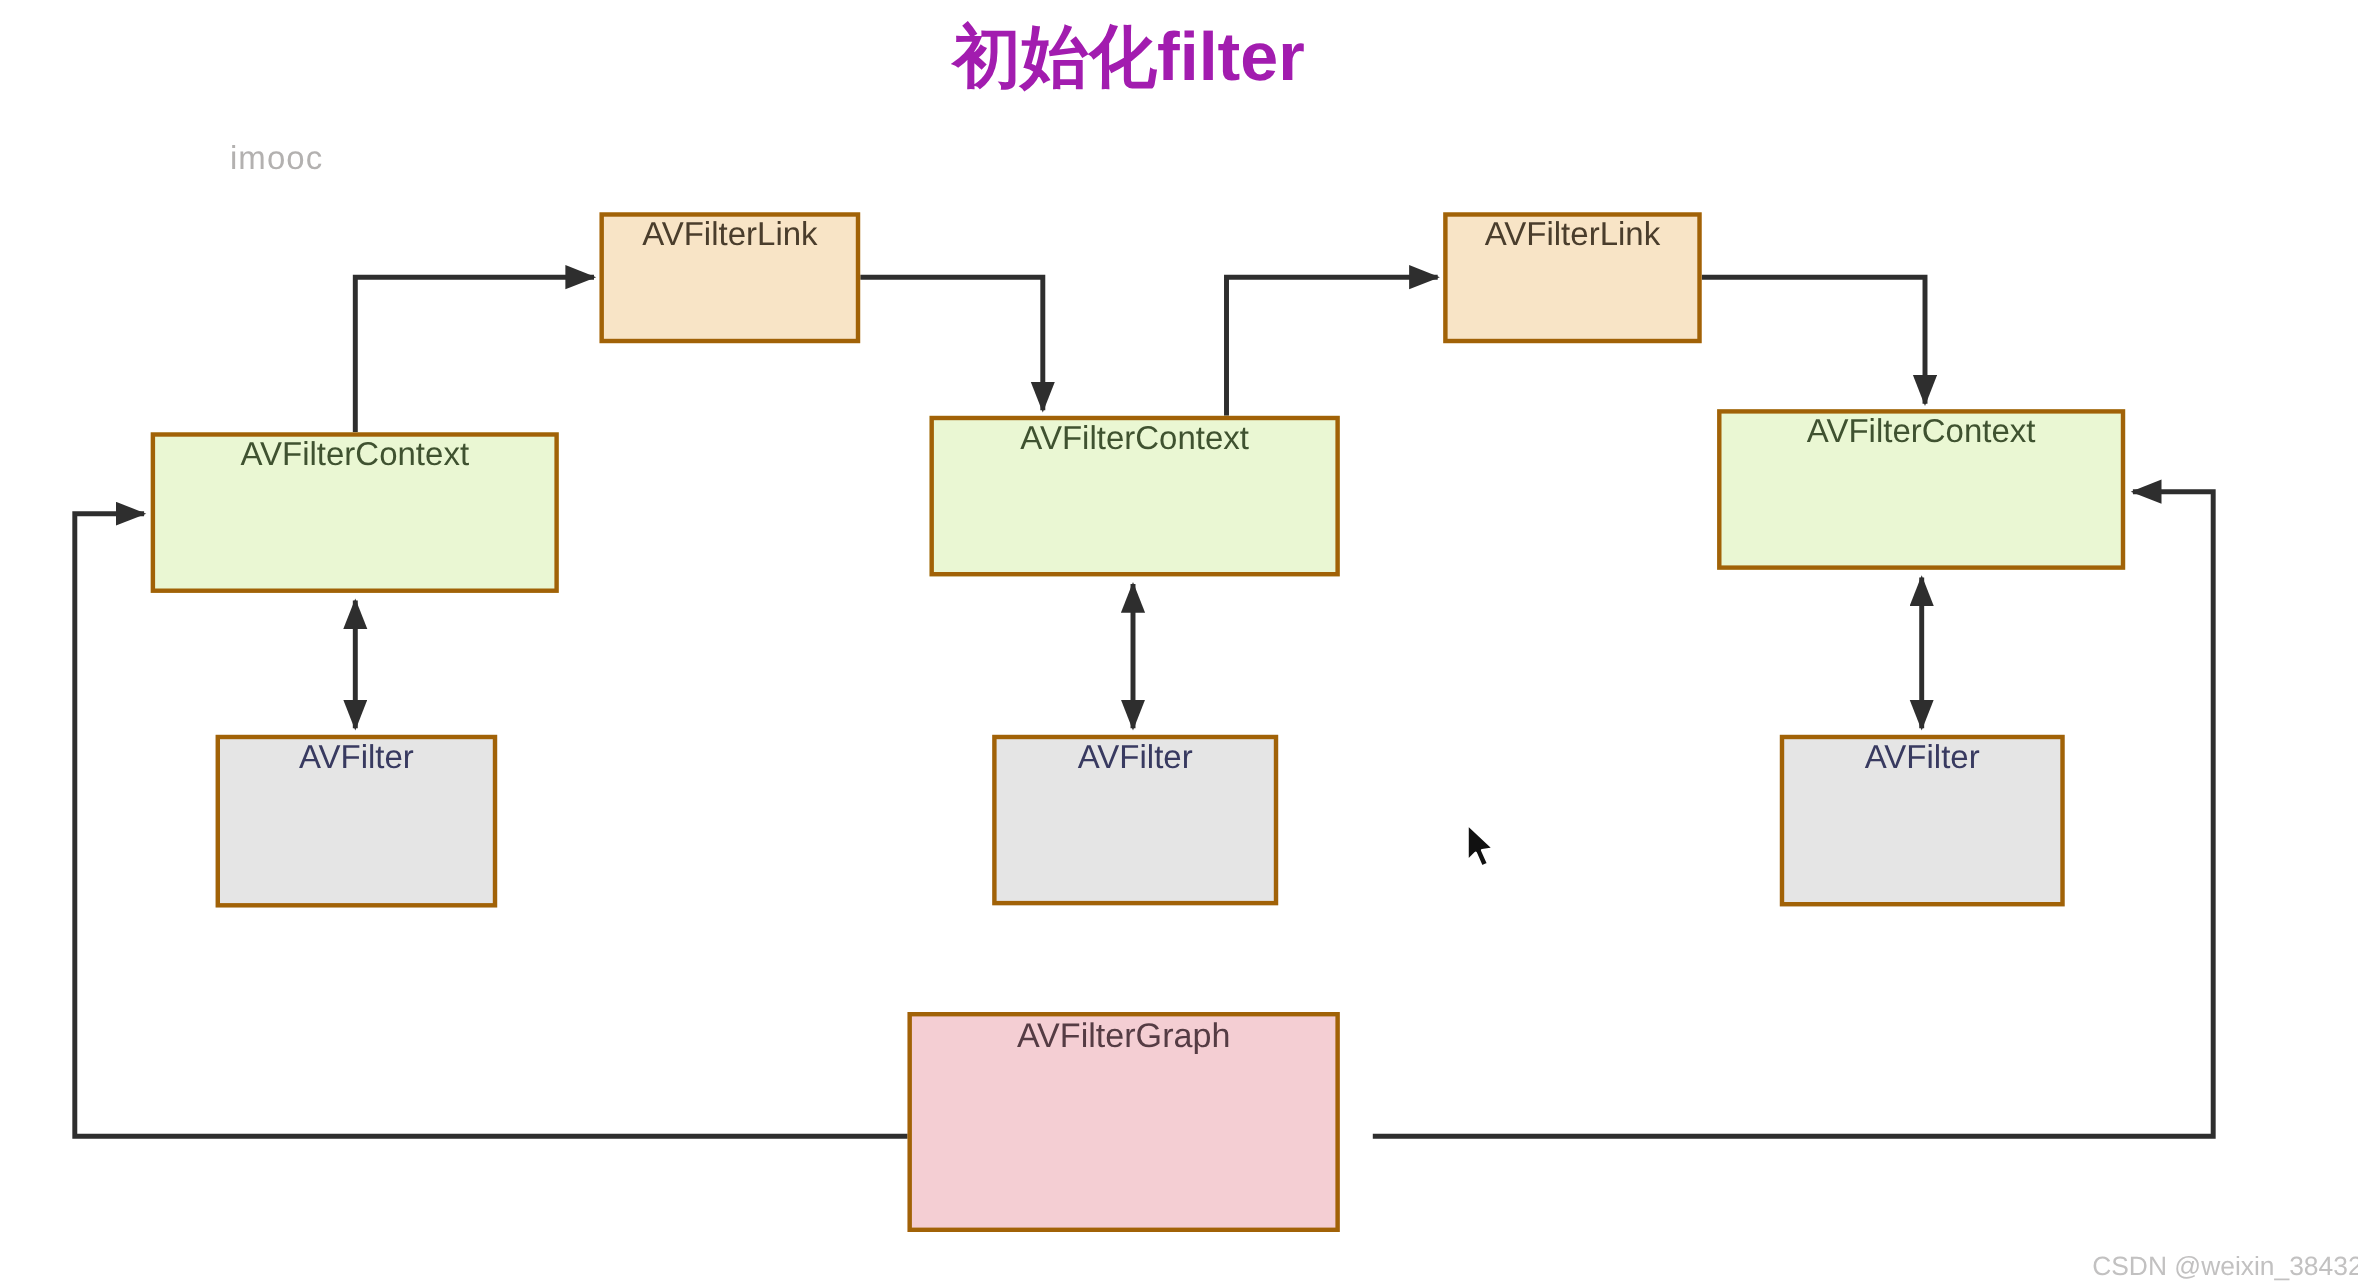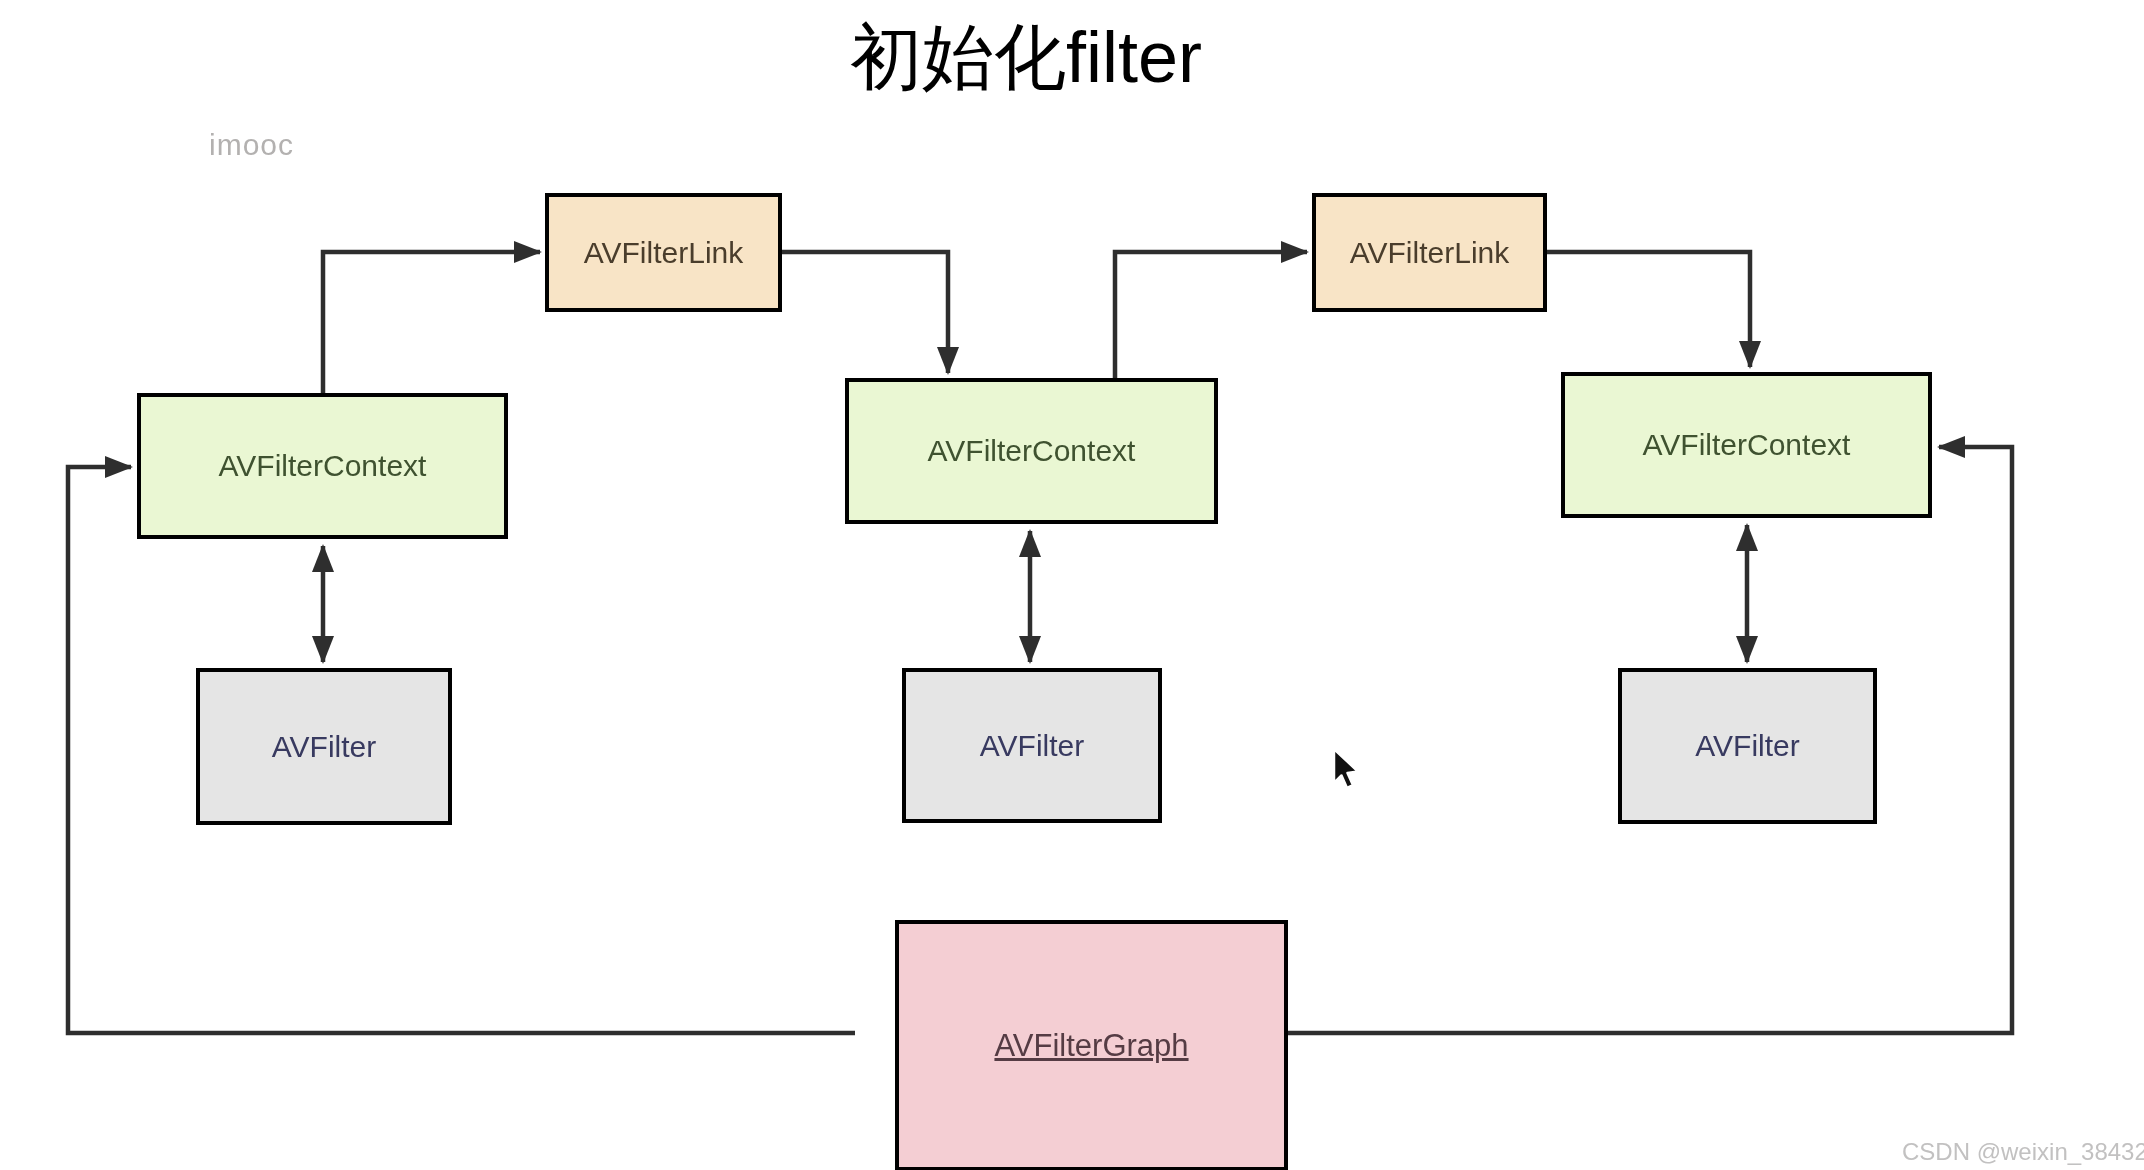--- a/index.html
+++ b/index.html
@@ -5,53 +5,53 @@
   html,body{margin:0;padding:0;background:#ffffff;}
   #canvas{
     position:relative;
     width:2144px;height:1170px;
     background:#ffffff;
     font-family:"Liberation Sans","DejaVu Sans",sans-serif;
     overflow:hidden;
   }
   #title{
     position:absolute;left:1026px;top:10px;transform:translateX(-50%);
-    font-size:72px;font-weight:normal;color:#000000;white-space:nowrap;
+    font-size:62px;font-weight:bold;color:#a21caf;white-space:nowrap;
     font-family:"Liberation Sans","DejaVu Sans",sans-serif;
   }
   #imooc{
     position:absolute;left:209px;top:128px;
     font-size:30px;color:#b3b1b0;letter-spacing:1px;
   }
   #csdn{
     position:absolute;left:1902px;top:1138px;
     font-size:24px;color:#c2c1c1;white-space:nowrap;
   }
   .node{
     position:absolute;
-    display:flex;align-items:center;justify-content:center;
-    border:4px solid #000000;
+    display:flex;justify-content:center;
+    border:4px solid #a16207;
     box-sizing:border-box;
     font-size:30px;
     text-align:center;
   }
   .link-node    {background:#f8e4c6;color:#4a3d2c;}
   .context-node {background:#eaf7d3;color:#3f5230;}
   .filter-node  {background:#e5e5e5;color:#383a60;}
   .graph-node   {background:#f4ced3;color:#553c44;font-size:31px;}
 
   #link-left     {left:545px; top:193px; width:237px; height:119px;}
   #link-right    {left:1312px;top:193px; width:235px; height:119px;}
   #context-left  {left:137px; top:393px; width:371px; height:146px;}
   #context-middle{left:845px; top:378px; width:373px; height:146px;}
   #context-right {left:1561px;top:372px; width:371px; height:146px;}
   #filter-left   {left:196px; top:668px; width:256px; height:157px;}
   #filter-middle {left:902px; top:668px; width:260px; height:155px;}
   #filter-right  {left:1618px;top:668px; width:259px; height:156px;}
-  #graph         {left:895px; top:920px; width:393px; height:251px;text-decoration:underline;}
+  #graph         {left:825px; top:920px; width:393px; height:200px;}
 
   #wires{position:absolute;left:0;top:0;}
   .wire{fill:none;stroke:#2e2e2e;stroke-width:4.5;}
   .wire.arrow-end{marker-end:url(#ah);}
   .wire.arrow-both{marker-end:url(#ah);marker-start:url(#ahs);}
 </style>
 </head>
 <body>
 
 <div id="canvas">

